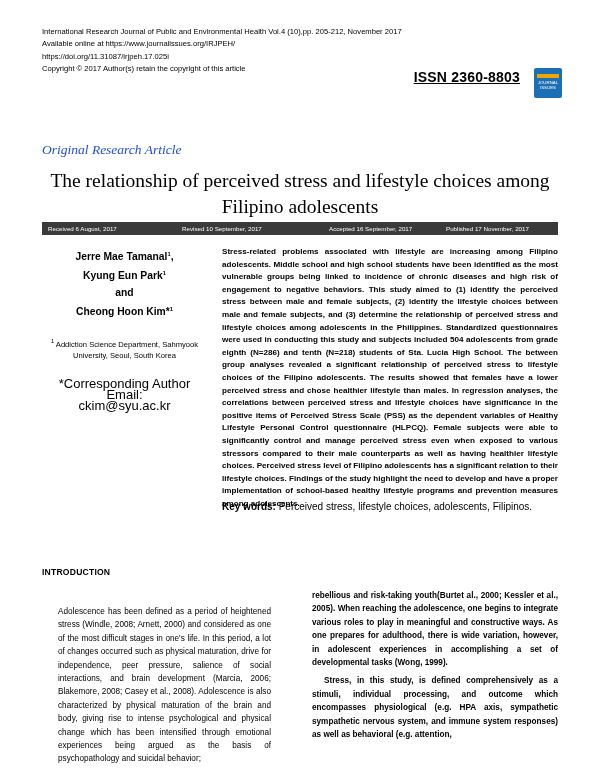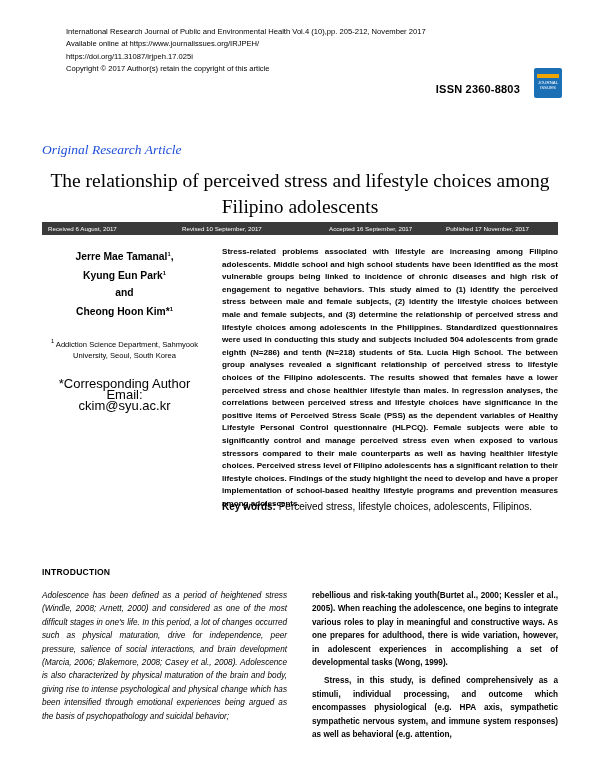--- a/index.html
+++ b/index.html
@@ -23,38 +23,38 @@
     box-sizing: border-box;
   }
   .masthead {
     position: absolute;
     left: 42px;
     top: 26px;
     width: 516px;
     font-size: 7.6px;
     line-height: 12.4px;
     color: #000;
-    margin-left: 24px;
   }
   .masthead div { white-space: nowrap; }
   .issn-row {
     position: absolute;
     left: 42px;
     top: 71px;
     width: 516px;
     font-size: 7.6px;
     line-height: 12.4px;
   }
   .issn-right {
     position: absolute;
     right: 38px;
-    top: 12px;
-    font-size: 11px;
+    top: 0;
+    font-size: 14px;
     font-weight: bold;
     letter-spacing: 0.2px;
+    text-decoration: underline;
   }
   .logo {
     position: absolute;
     right: 38px;
     top: 68px;
     width: 28px;
     height: 30px;
     background: #1b6fb5;
     border-radius: 2px;
     color: #fff;
@@ -183,21 +183,21 @@
   .body-col-right {
     position: absolute;
     left: 312px;
     top: 589px;
     width: 246px;
     font-size: 8.2px;
     line-height: 13.4px;
     text-align: justify;
   }
   .body-col-right p { margin: 0; font-weight: bold; }
-  .body-col-left p { margin: 0; font-style: italic; }
+  .body-col-left p { margin: 16px; }
   .indent { text-indent: 12px; }
   .gap { height: 5px; }
 </style>
 </head>
 <body>
 
 <div class="page">
 
   <div class="masthead">
     <div>International Research Journal of Public and Environmental Health Vol.4 (10),pp. 205-212, November 2017</div>

